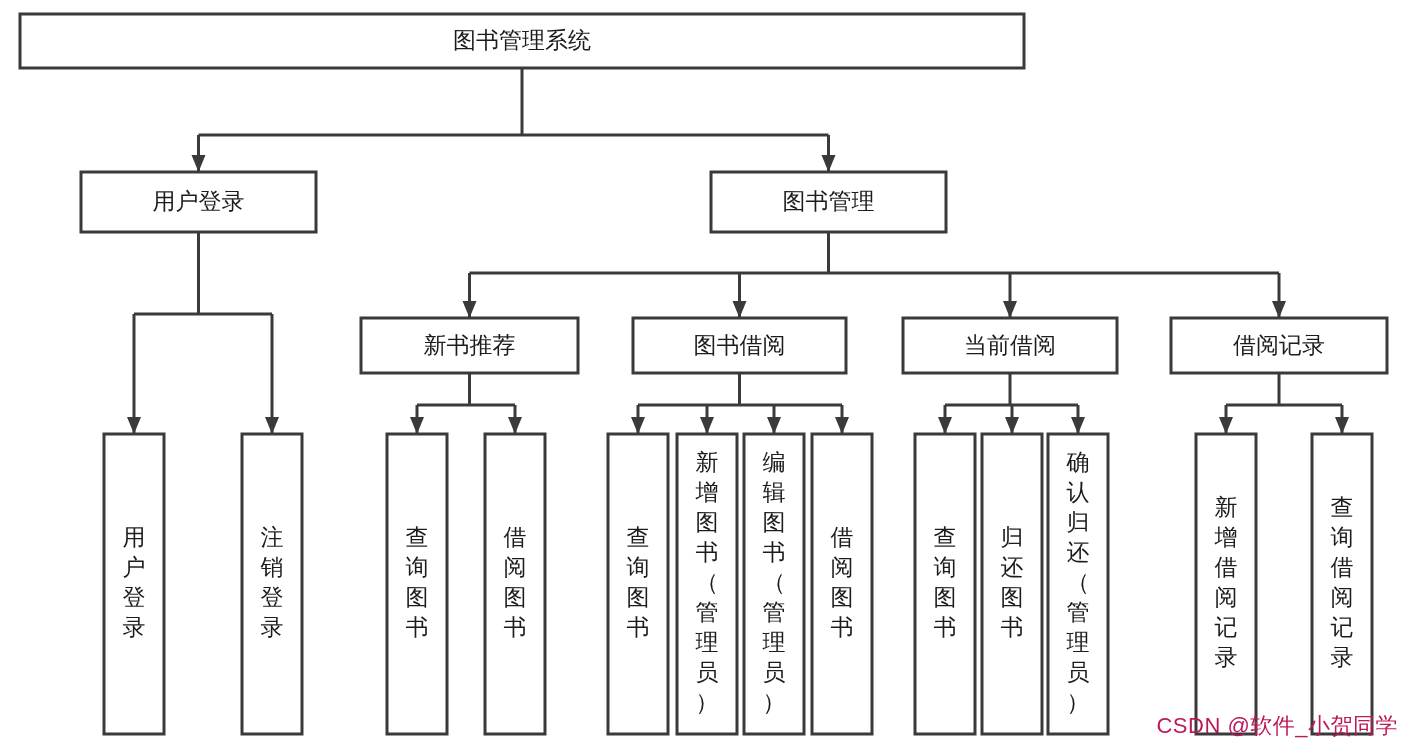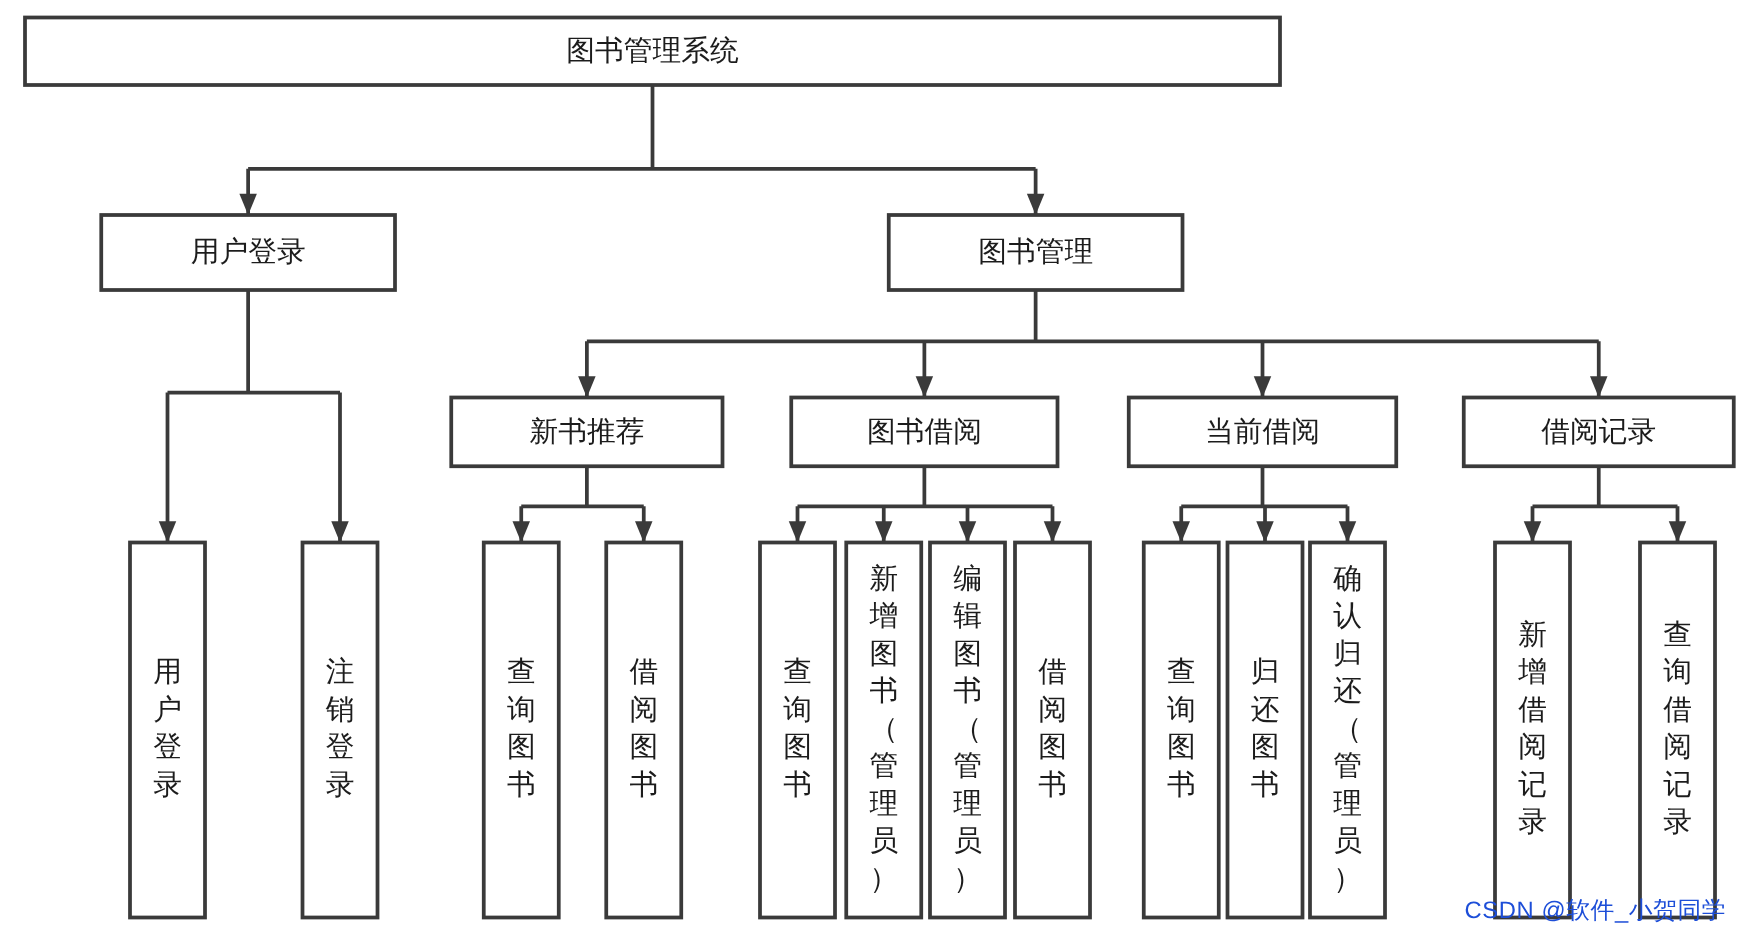--- a/index.html
+++ b/index.html
@@ -52,25 +52,25 @@
   .node-label-v {
     font-family: "Liberation Sans", "DejaVu Sans", sans-serif;
     font-size: 23px;
     fill: #1c1c1c;
     text-anchor: middle;
     dominant-baseline: middle;
     white-space: pre;
   }
   .watermark {
     position: absolute;
-    right: 24px;
+    right: 7px;
     bottom: 6px;
     font-family: "Liberation Sans", "DejaVu Sans", sans-serif;
-    font-size: 19px;
-    color: #1d4ed8;
+    font-size: 22px;
+    color: #be185d;
     letter-spacing: 0.5px;
     user-select: none;
     pointer-events: none;
   }
 </style>
 </head>
 <body>
 
 <div id="diagram-root">
   <svg class="diagram-canvas" viewBox="0 0 1405 747">

